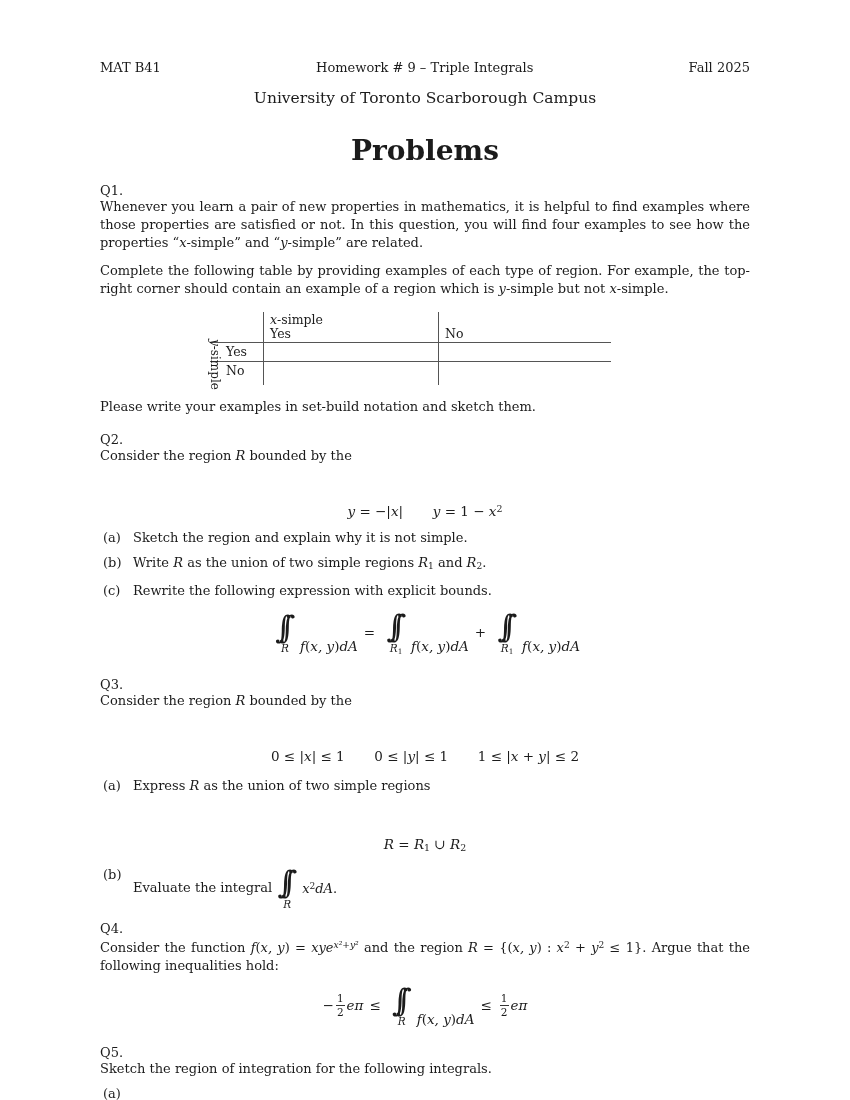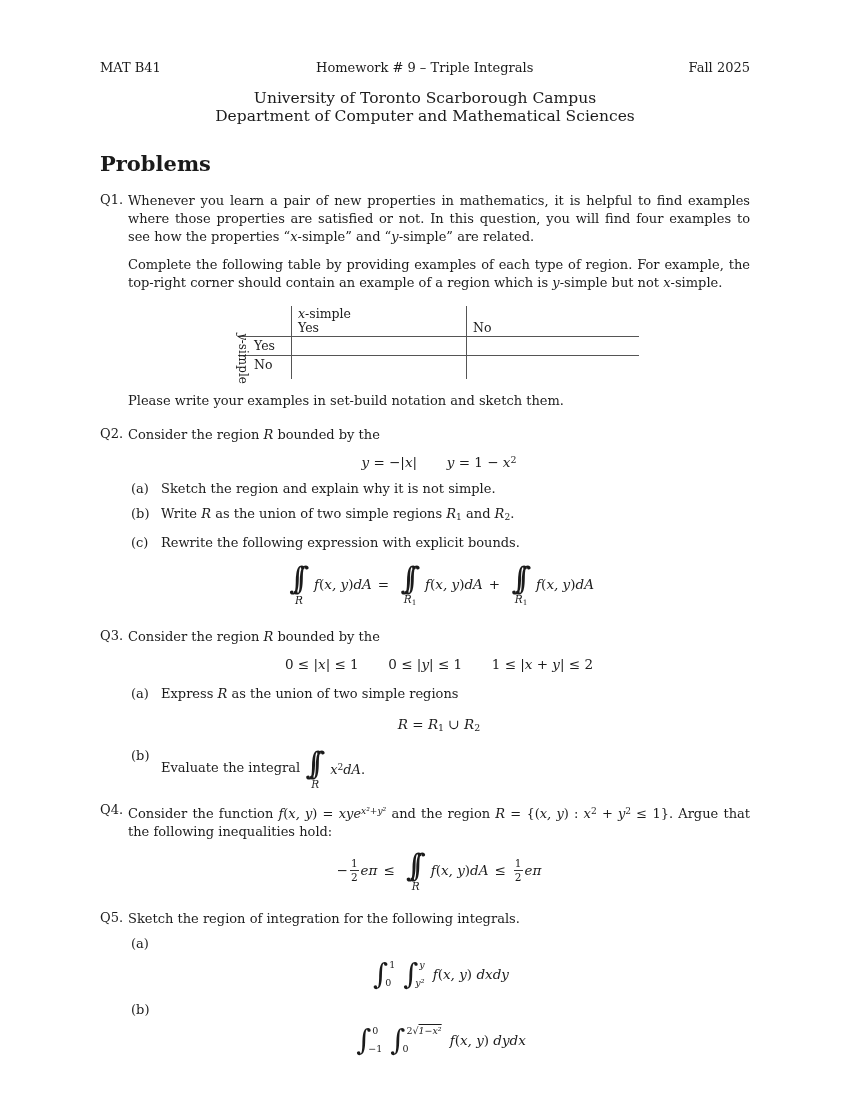--- a/index.html
+++ b/index.html
@@ -12,45 +12,45 @@
   .page{padding:60px 100px 0 100px;position:relative;}
 
   
   .doc-header{display:flex;align-items:flex-end;font-size:13px;}
   .doc-header .h-left{flex:none;}
   .doc-header .h-center{flex:1;text-align:center;}
   .doc-header .h-right{flex:none;}
 
   .titles{margin-top:15px;text-align:center;font-weight:normal;font-size:15.5px;line-height:17.5px;}
 
-  .problems-heading{font-size:21px;font-weight:bold;margin:26px 0 0 0;}
-
-  
-  .question{display:flex;margin-top:16px;}
+  .problems-heading{font-size:28px;font-weight:bold;margin:26px 0 0 0;text-align:center;}
+
+  
+  .question{display:flex;margin-top:16px;flex-direction:column;}
   .q-label{width:28px;flex:none;}
   .q-body{flex:1;min-width:0;}
   .para{text-align:justify;line-height:18px;}
   .para + .para{margin-top:10px;}
 
   .sub-item{display:flex;margin-top:7px;line-height:18px;}
   .sub-label{width:30px;flex:none;padding-left:3px;}
   .sub-body{flex:1;}
 
   
   .run-r{font-style:normal;}
   .run-i{font-style:italic;}
   .run-sup{font-size:0.7em;vertical-align:0.45em;}
   .run-isup{font-size:0.7em;vertical-align:0.45em;font-style:italic;}
   .run-sub{font-size:0.7em;vertical-align:-0.25em;}
   .run-gap{display:inline-block;width:2.2em;}
   .run-rad{font-style:italic;text-decoration:overline;text-align:right;}
 
   .math-display{display:flex;justify-content:center;align-items:center;font-size:13.5px;margin:10px 0;}
   .math-display .mop{margin:0 6px;}
-  .mbody{white-space:nowrap;}
+  .mbody{white-space:nowrap;margin-top:28px;}
 
   
   .dint{display:inline-flex;flex-direction:column;align-items:center;margin:0 5px;}
   .dint-op{font-size:31px;line-height:1.05;font-family:"DejaVu Serif","DejaVu Sans",serif;}
   .dint-op .ov{margin-left:-0.40em;}
   .dint-sub{font-size:10.5px;line-height:1;margin-top:0px;}
 
   
   .sint{display:inline-flex;align-items:stretch;margin:0 4px;}
   .sint-glyph{font-size:29px;line-height:1.05;font-family:"DejaVu Serif","DejaVu Sans",serif;}
@@ -95,21 +95,20 @@
 <div class="page">
 
   <div class="doc-header">
     <span class="h-left">MAT B41</span>
     <span class="h-center">Homework # 9 –  Triple Integrals</span>
     <span class="h-right">Fall 2025</span>
   </div>
 
   <div class="titles">
     <div>University of Toronto Scarborough Campus</div>
-    <div>Department of Computer and Mathematical Sciences</div>
   </div>
 
   <div class="problems-heading">Problems</div>
 
   <div class="question">
     <span class="q-label">Q1.</span>
     <div class="q-body">
       <div class="para"><span class="run-r">Whenever you learn a pair of new properties in mathematics, it is helpful to find examples where those properties are satisfied or not.  In this question, you will find four examples to see how the properties “</span><span class="run-i">x</span><span class="run-r">-simple” and “</span><span class="run-i">y</span><span class="run-r">-simple” are related.</span></div>
       <div class="para"><span class="run-r">Complete the following table by providing examples of each type of region.  For example, the top-right corner should contain an example of a region which is </span><span class="run-i">y</span><span class="run-r">-simple but not </span><span class="run-i">x</span><span class="run-r">-simple.</span></div>
 

